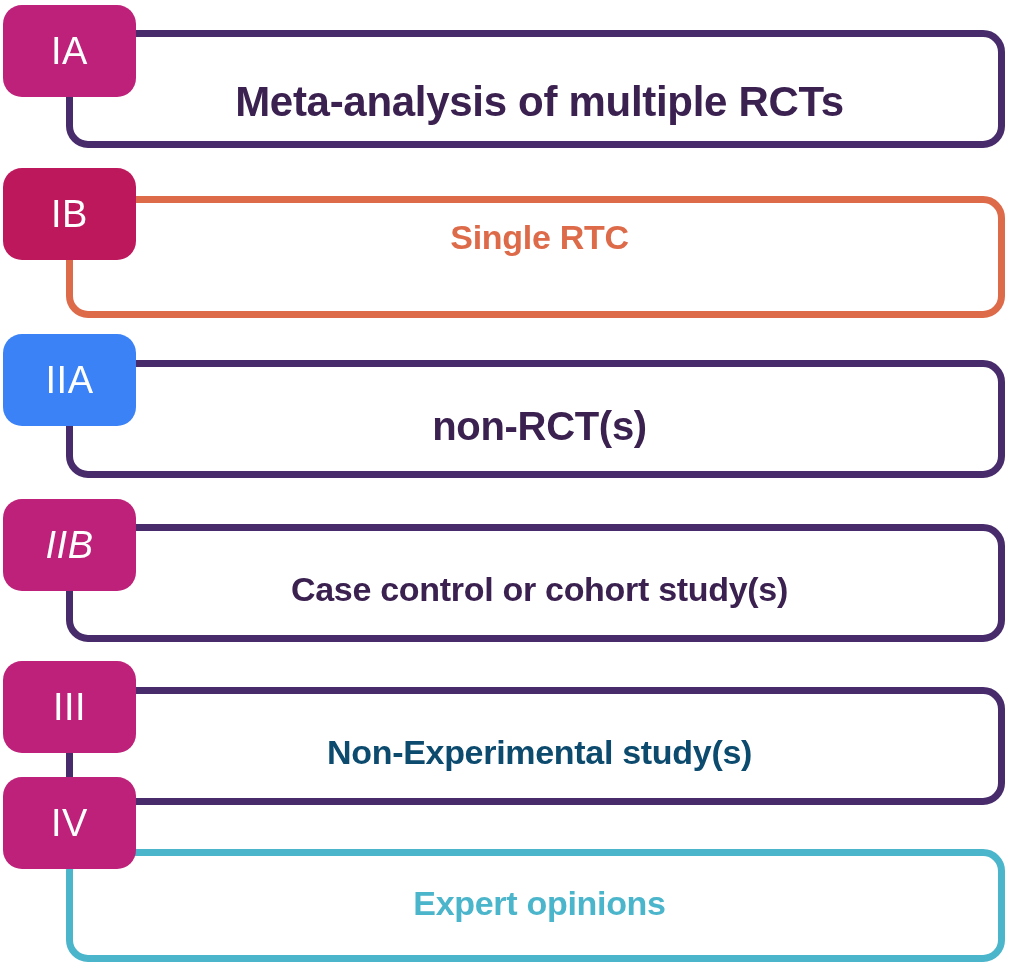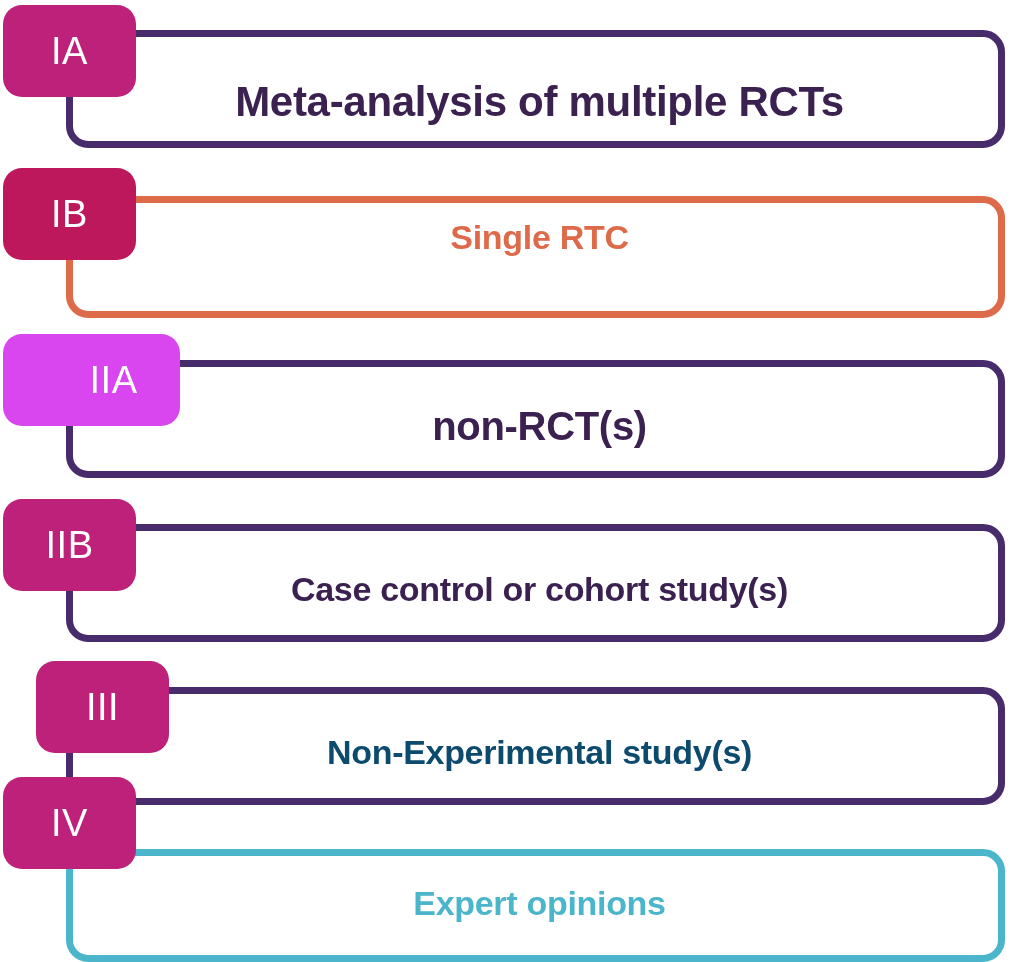--- a/index.html
+++ b/index.html
@@ -104,35 +104,35 @@
     </div>
     <div class="level-row" style="top: 0px;">
       <div class="level-box" style="top: 196px; height: 122px; border-color: rgb(221, 107, 74);"></div>
       <div class="level-badge" style="top: 168px; background: #be185d; color: rgb(255, 255, 255);">IB</div>
       <div class="level-text" style="top: 218px; color: rgb(221, 107, 74);">
         <span class="level-title" style="font-size: 34px;">Single RTC</span>
       </div>
     </div>
     <div class="level-row" style="top: 0px;">
       <div class="level-box" style="top: 360px; height: 118px; border-color: rgb(71, 43, 107);"></div>
-      <div class="level-badge" style="top: 334px; background: #d946ef; color: rgb(255, 255, 255); padding-left: 44px;">IIA</div>
+      <div class="level-badge" style="top: 334px; background: #3b82f6; color: rgb(255, 255, 255);">IIA</div>
       <div class="level-text" style="top: 404px; color: rgb(59, 33, 80);">
         <span class="level-title" style="font-size: 40px;">non-RCT(s)</span>
       </div>
     </div>
     <div class="level-row" style="top: 0px;">
       <div class="level-box" style="top: 524px; height: 118px; border-color: rgb(71, 43, 107);"></div>
-      <div class="level-badge" style="top: 499px; background: rgb(189, 33, 121); color: rgb(255, 255, 255);">IIB</div>
+      <div class="level-badge" style="top: 499px; background: rgb(189, 33, 121); color: rgb(255, 255, 255); font-style: italic;">IIB</div>
       <div class="level-text" style="top: 570px; color: rgb(59, 33, 80);">
         <span class="level-title" style="font-size: 34px;">Case control or cohort study(s)</span>
       </div>
     </div>
     <div class="level-row" style="top: 0px;">
       <div class="level-box" style="top: 687px; height: 118px; border-color: rgb(71, 43, 107);"></div>
-      <div class="level-badge" style="top: 661px; background: rgb(189, 33, 121); color: rgb(255, 255, 255); margin-left: 33px;">III</div>
+      <div class="level-badge" style="top: 661px; background: rgb(189, 33, 121); color: rgb(255, 255, 255);">III</div>
       <div class="level-text" style="top: 733px; color: #0c4a6e;">
         <span class="level-title" style="font-size: 34px;">Non-Experimental study(s)</span>
       </div>
     </div>
     <div class="level-row" style="top: 0px;">
       <div class="level-box" style="top: 849px; height: 113px; border-color: rgb(75, 181, 203);"></div>
       <div class="level-badge" style="top: 777px; background: rgb(189, 33, 121); color: rgb(255, 255, 255);">IV</div>
       <div class="level-text" style="top: 884px; color: rgb(75, 181, 203);">
         <span class="level-title" style="font-size: 34px;">Expert opinions</span>
       </div>

